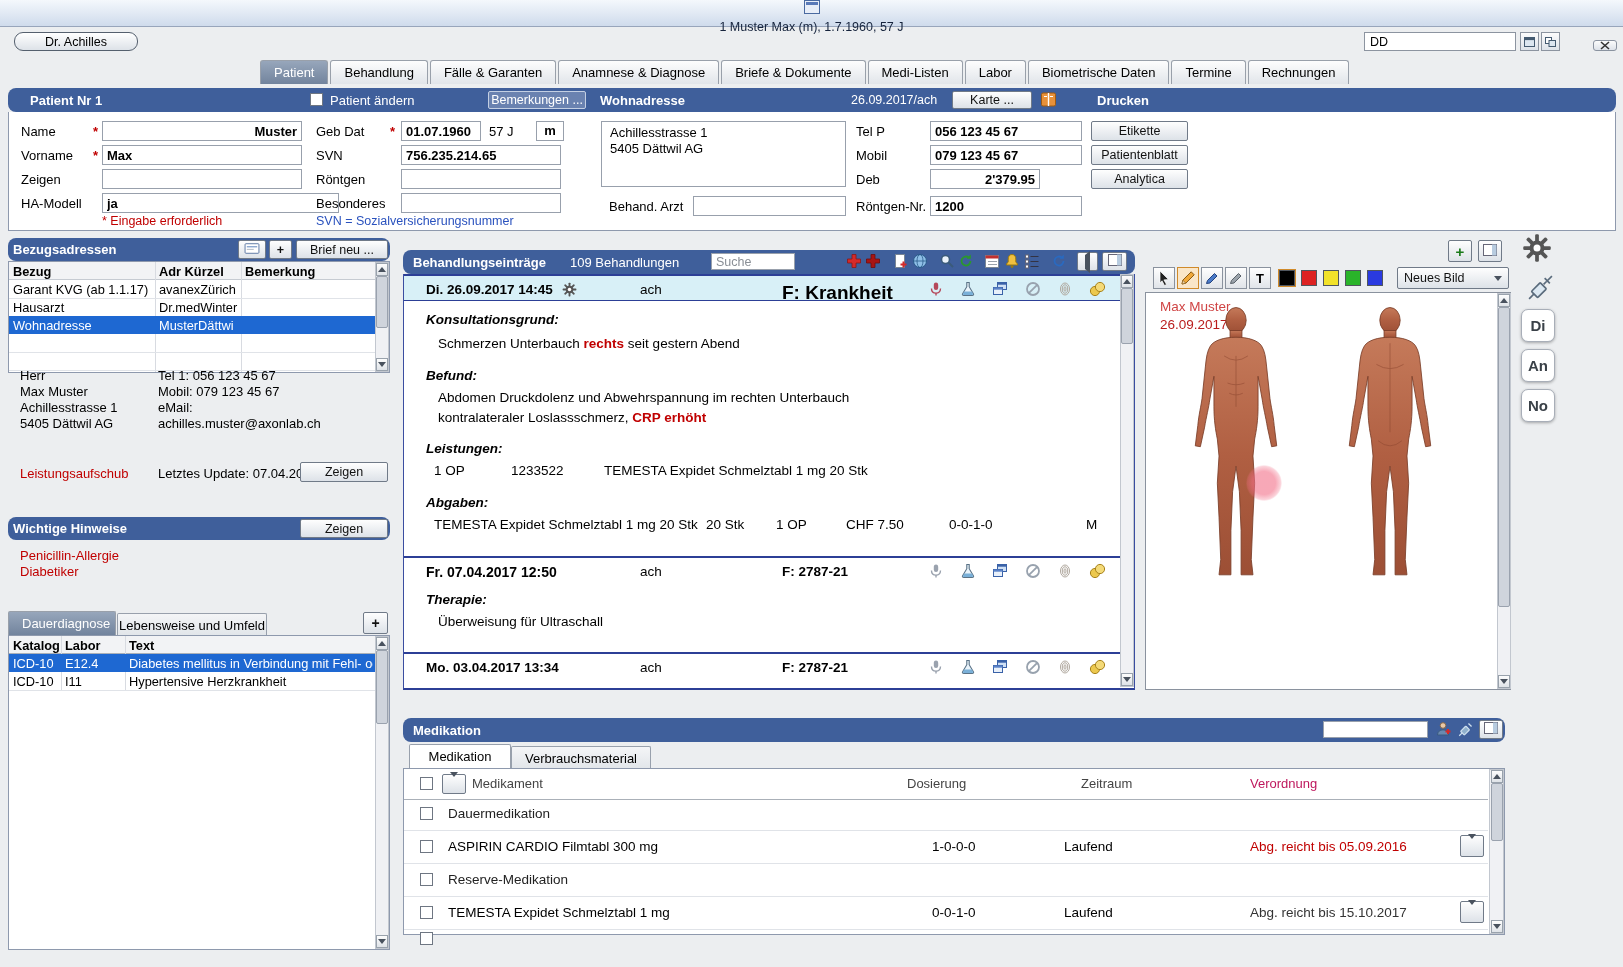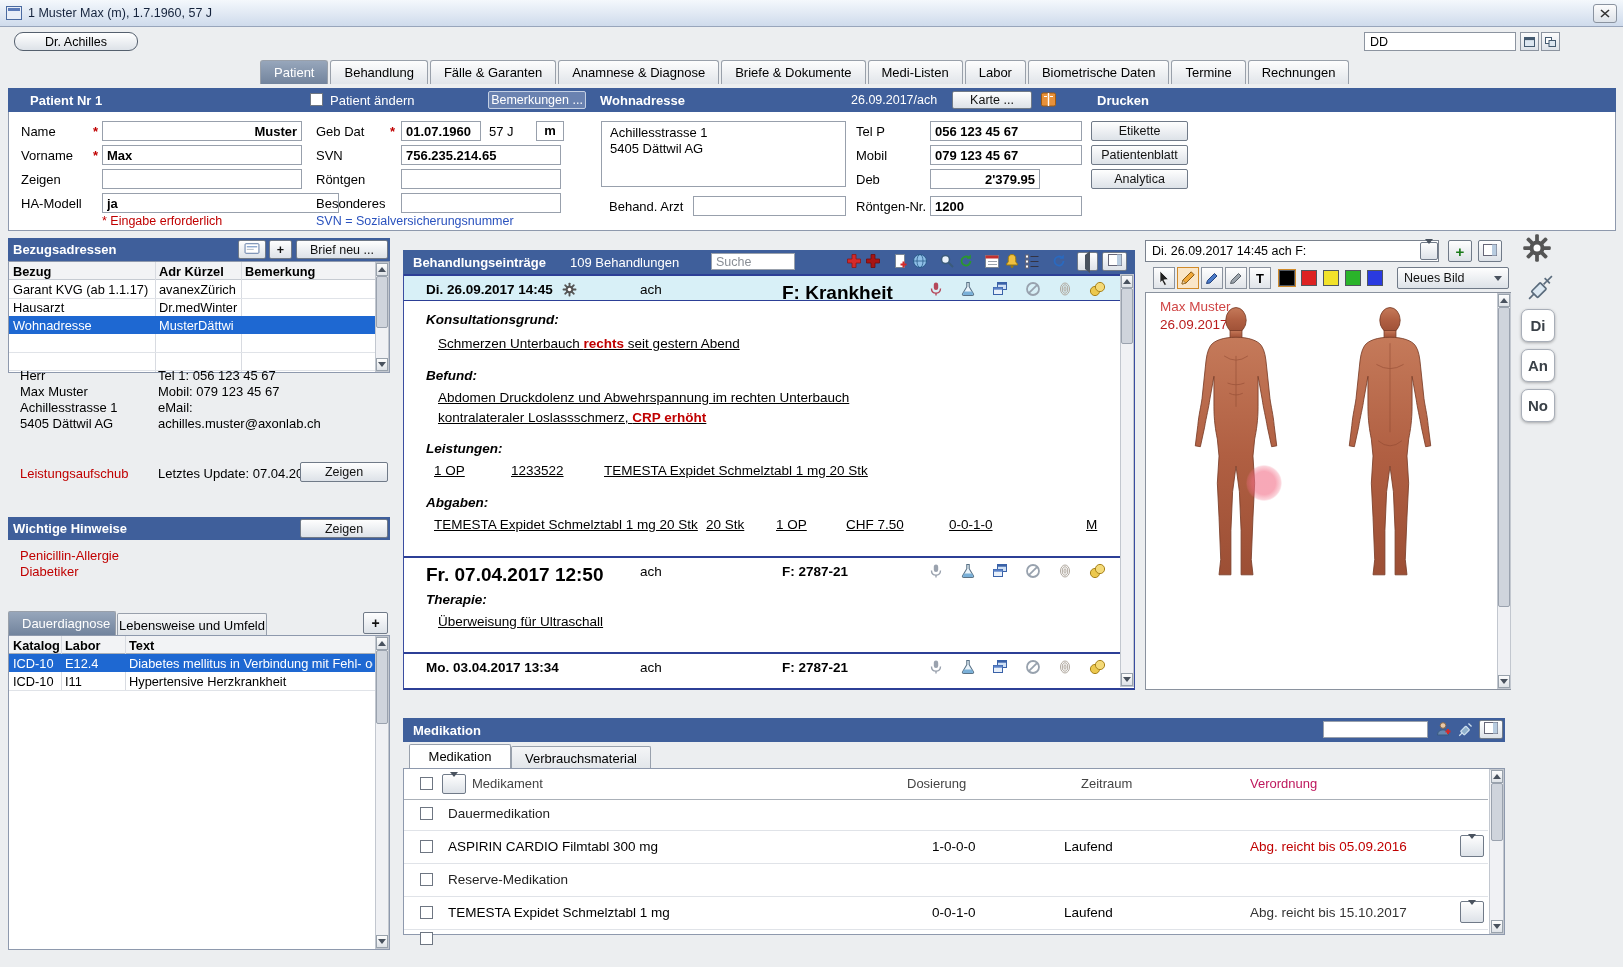--- a/index.html
+++ b/index.html
@@ -8,21 +8,21 @@
   .screen { position:relative; width:1623px; height:967px; background:#eceef0; font-size:13px; color:#000; overflow:hidden; }
   .a { position:absolute; }
   .b { font-weight:bold; }
   .red { color:#c00000; }
   .redb { color:#c00000; font-weight:bold; }
   .bluetxt { color:#2a52be; }
 
   
   .titlebar { position:absolute; left:0; top:0; width:1623px; height:27px;
     background:linear-gradient(#f4f8fc,#cfdbec); border-bottom:1px solid #98a5bb;
-    display:flex; align-items:center; gap:6px; padding:0 6px; }
+    display:flex; align-items:center; gap:6px; padding:0 6px;flex-direction:column; }
   .titlebar .title { font-size:12.5px; color:#15233c; }
   .close-btn { margin-left:auto; width:24px; height:19px; background:linear-gradient(#fcfcfc,#dde2e9);
     border:1px solid #8a93a0; border-radius:3px; display:flex; align-items:center; justify-content:center; }
 
   
   .doctor-btn { position:absolute; left:14px; top:32px; width:124px; height:19px;
     border:1px solid #55606e; border-radius:9px; background:linear-gradient(#ffffff,#dde2e8);
     font-size:12.5px; font-family:inherit; }
   .dd-box { position:absolute; left:1364px; top:32px; width:152px; height:19px; background:#fff;
     border:1px solid #8c94a0; font-size:12.5px; padding:1px 5px; font-family:inherit; }
@@ -30,21 +30,21 @@
     border:1px solid #8c94a0; display:flex; align-items:center; justify-content:center; }
 
   
   .tabbar { position:absolute; left:0; top:57px; width:1623px; height:27px;
     display:flex; align-items:flex-end; gap:2px; padding-left:260px; }
   .tab { height:24px; padding:4px 13px 0; border:1px solid #99a0aa; border-bottom:none;
     border-radius:3px 3px 0 0; background:linear-gradient(#fdfdfd,#e1e5ea); font-size:13px; white-space:nowrap; }
   .tab.active { background:linear-gradient(#97a6bb,#72849d); color:#fff; }
 
   
-  .band { position:absolute; background:#3f5f9b; color:#fff; }
+  .band { position:absolute; background:#3f5f9b; color:#fff;border-radius:8px; }
 
   
   .field { background:#fff; border:1px solid #98a0ac; height:20px; font-size:13px; font-weight:bold;
     padding:1px 4px; font-family:inherit; }
   .field.plain { font-weight:normal; }
   .field::placeholder { color:#8a8f96; font-weight:normal; }
   .btn { background:linear-gradient(#fefefe,#dde2e8); border:1px solid #707a88; border-radius:2px;
     font-size:12.5px; font-family:inherit; color:#111; }
   .btn-blue { background:#6a82b0; color:#fff; border:1px solid #c3cfe3; border-radius:2px;
     font-size:12.5px; font-family:inherit; }
@@ -67,21 +67,21 @@
   .tri-down { width:0; height:0; border-left:4px solid transparent; border-right:4px solid transparent; border-top:5px solid #49525e; }
   .tri-left { width:0; height:0; border-top:4px solid transparent; border-bottom:4px solid transparent; border-right:5px solid #49525e; }
 
   .ico { display:inline-flex; align-items:center; justify-content:center; }
   .ico svg { display:block; }
 
   
   .ehead { position:absolute; left:0; width:717px; height:27px; border-top:2px solid #2c3f96; background:#fff; }
   .ehead.hl { background:#d8f0f7; border-bottom:1px solid #2c3f96; }
   .elab { font-weight:bold; font-style:italic; font-size:13.5px; }
-  .etxt { font-size:13.5px;text-decoration:underline; }
+  .etxt { font-size:13.5px; }
 
   
   .tool-btn { position:absolute; width:22px; height:22px; background:linear-gradient(#fefefe,#e0e4e9);
     border:1px solid #8a929e; display:flex; align-items:center; justify-content:center; font-family:inherit; }
   .tool-btn.sel { background:#fae6c8; border:1px solid #d08a2a; }
   .colorsq { position:absolute; width:16px; height:16px; border:1px solid #50565e; }
 
   .side-btn { position:absolute; width:34px; height:33px; background:#fff; border:1px solid #a8aeb8;
     border-radius:7px; box-shadow:0 1px 3px rgba(0,0,0,.3); display:flex; align-items:center;
     justify-content:center; font-weight:bold; color:#3a4148; font-size:15px; font-family:inherit; }
@@ -453,21 +453,21 @@
       <span class="a etxt" style="left:200px;top:189px">TEMESTA Expidet Schmelztabl 1 mg 20 Stk</span>
       <span class="a elab" style="left:22px;top:221px">Abgaben:</span>
       <span class="a etxt" style="left:30px;top:243px">TEMESTA Expidet Schmelztabl 1 mg 20 Stk</span>
       <span class="a etxt" style="left:302px;top:243px">20 Stk</span>
       <span class="a etxt" style="left:372px;top:243px">1 OP</span>
       <span class="a etxt" style="left:442px;top:243px">CHF 7.50</span>
       <span class="a etxt" style="left:545px;top:243px">0-0-1-0</span>
       <span class="a etxt" style="left:682px;top:243px">M</span>
 
       <div class="ehead" style="top:282px">
-        <span class="a b" style="left:22px;top:6px;font-size:19px">Fr. 07.04.2017 12:50</span>
+        <span class="a b" style="left:22px;top:6px;font-size:14px">Fr. 07.04.2017 12:50</span>
         <span class="a" style="left:236px;top:6px;font-size:13.5px">ach</span>
         <span class="a b" style="left:378px;top:6px;font-size:13.5px">F: 2787-21</span>
         <span class="ico a" style="left:524px;top:5px">
             <svg width="16" height="16" viewBox="0 0 16 16">
               <rect x="5.8" y="1.5" width="4.4" height="7.5" rx="2.2" fill="#9aa2ae"></rect>
               <path d="M3.5 7.5c0 3 2 4.6 4.5 4.6s4.5-1.6 4.5-4.6" fill="none" stroke="#9aa2ae" stroke-width="1.4"></path>
               <line x1="8" y1="12.1" x2="8" y2="14.5" stroke="#9aa2ae" stroke-width="1.4"></line>
             </svg>
           </span>
         <span class="ico a" style="left:556px;top:5px">
@@ -559,24 +559,20 @@
           </div>
         <div class="thumb" style="height:56px"></div>
         <div class="sarr bot">
             <span class="tri-down"></span>
           </div>
       </div>
     </div>
   </div>
 
   <div class="a" style="left:1145px;top:240px;width:366px;height:450px">
-    <div class="a" style="left:0;top:0;width:294px;height:22px;background:#fff;border:1px solid #7a828e">
-      <span class="a" style="left:6px;top:3px;font-size:12.5px">Di. 26.09.2017 14:45 ach F:</span>
-      <button class="btn a" style="left:274px;top:1px;width:18px;height:18px"><span class="tri-down"></span></button>
-    </div>
     <button class="btn a b" style="left:303px;top:0;width:24px;height:22px;color:#1a7a1a;font-size:15px">+</button>
     <button class="btn a" style="left:333px;top:0;width:24px;height:22px">
       <svg width="14" height="12" viewBox="0 0 14 12">
           <rect x="0.5" y="0.5" width="13" height="11" fill="#fff" stroke="#667"></rect>
           <rect x="9" y="0.5" width="4.5" height="11" fill="#b8cce0"></rect>
         </svg>
     </button>
 
     <button class="tool-btn" style="left:8px;top:27px">
       <svg width="14" height="16" viewBox="0 0 14 16">

